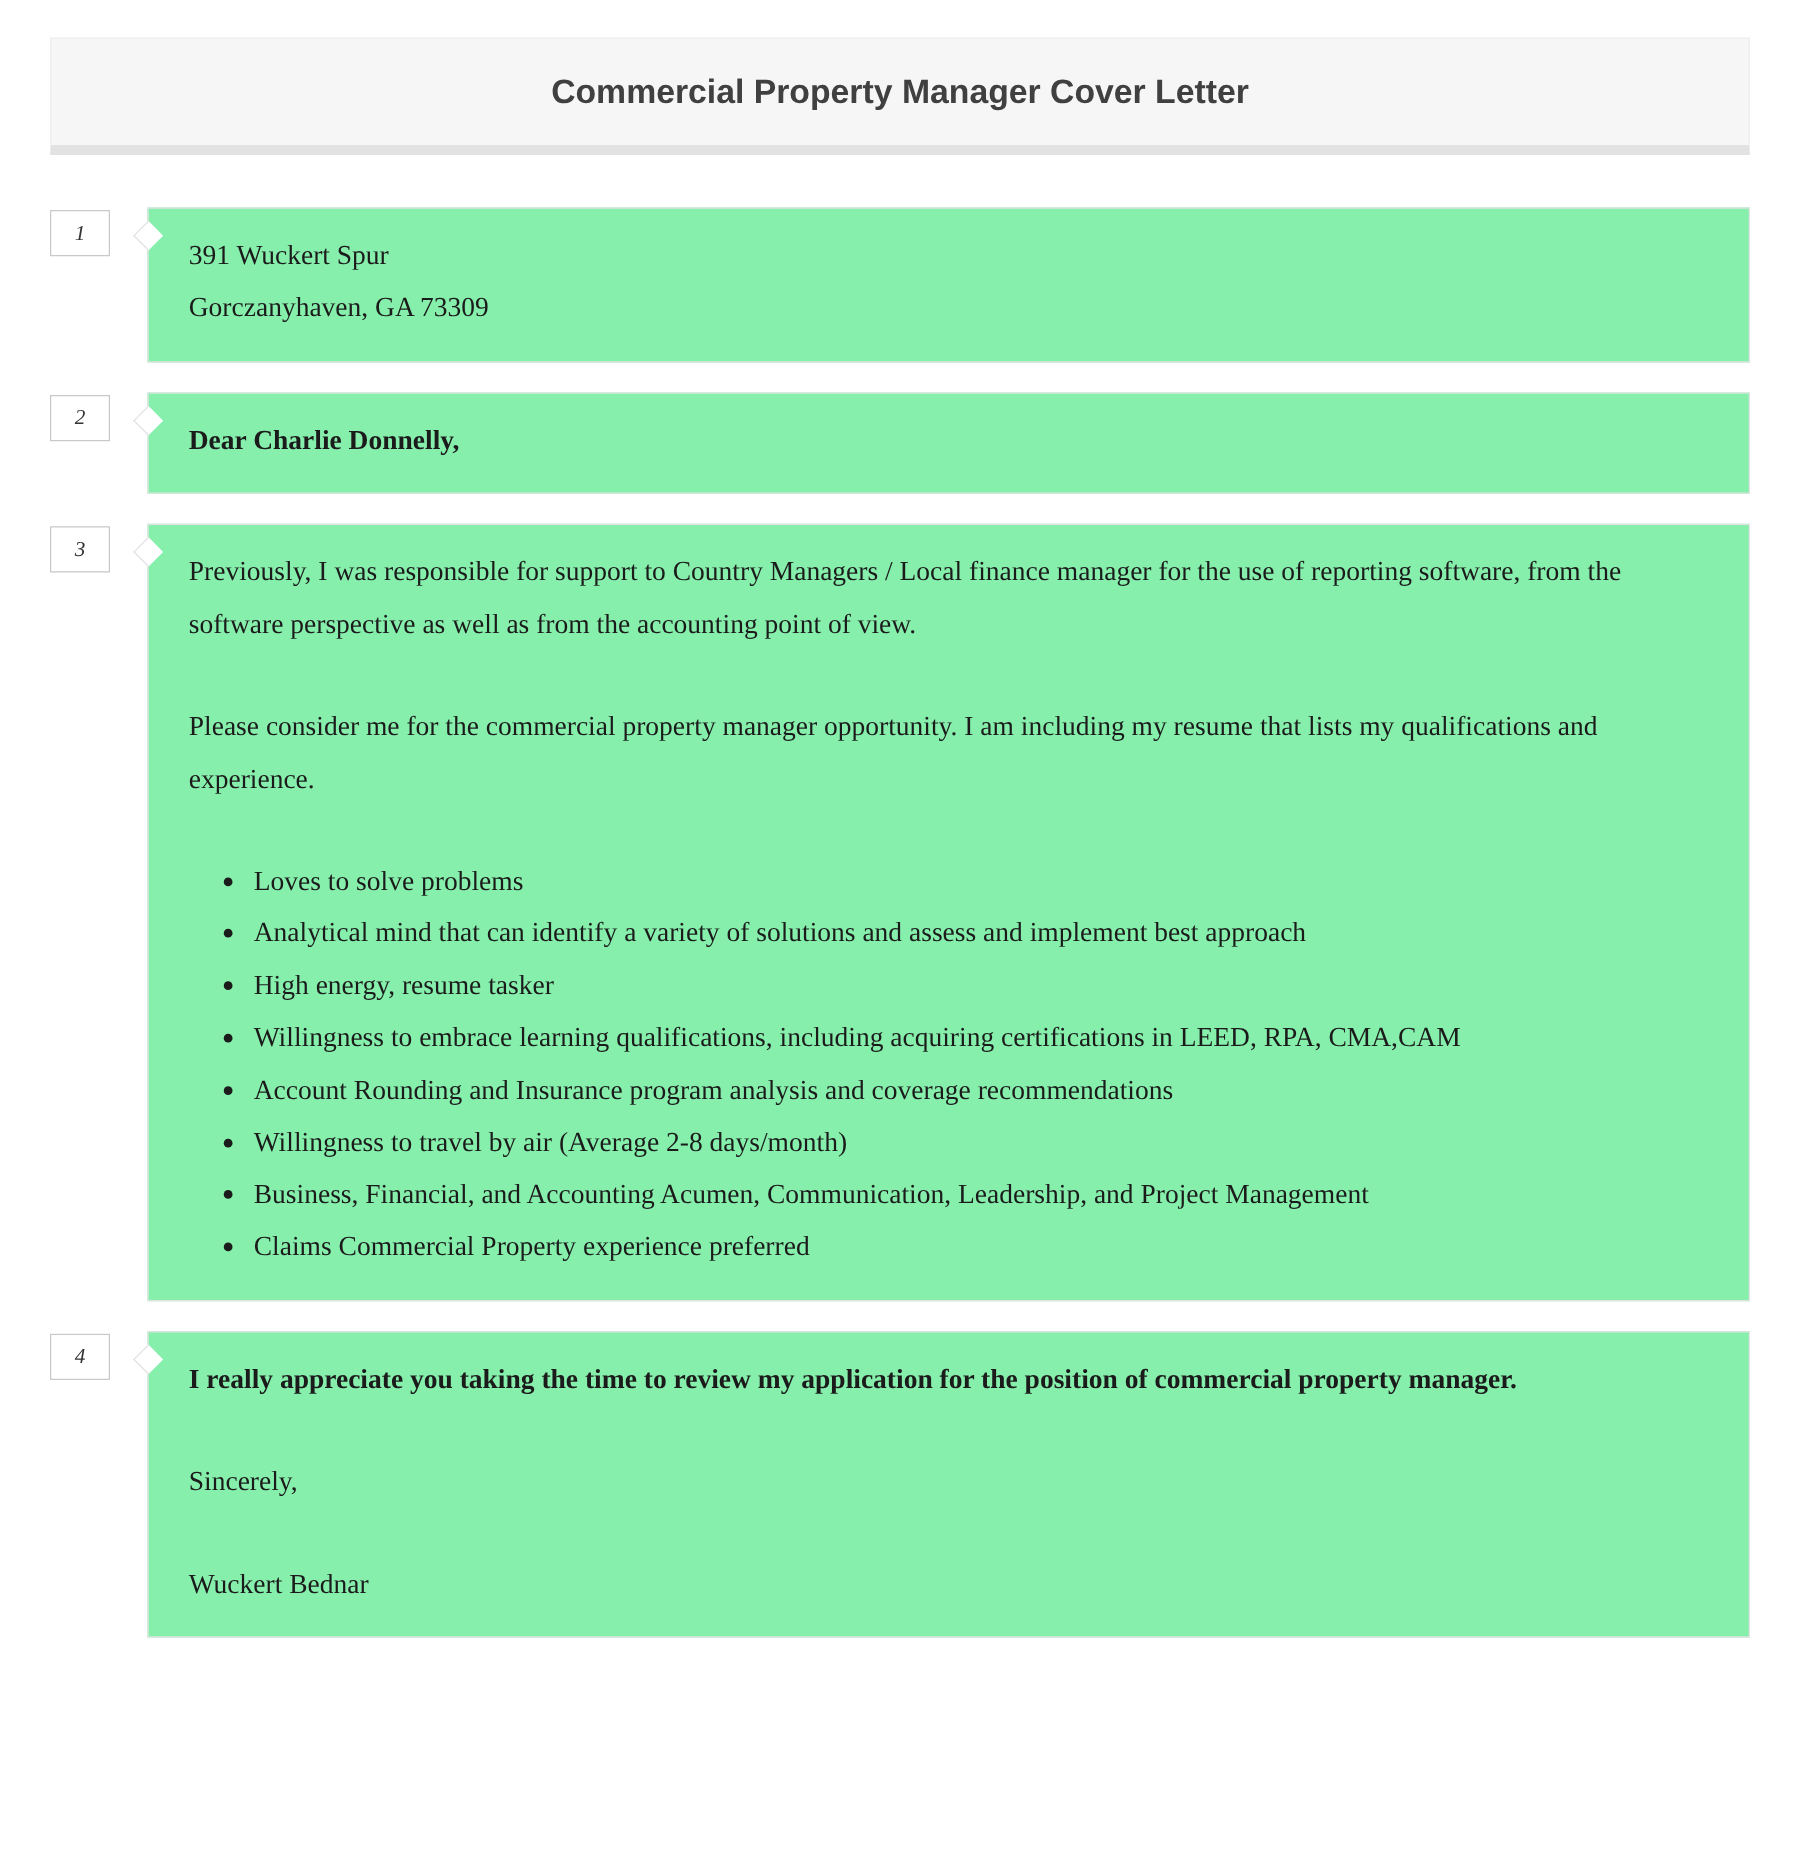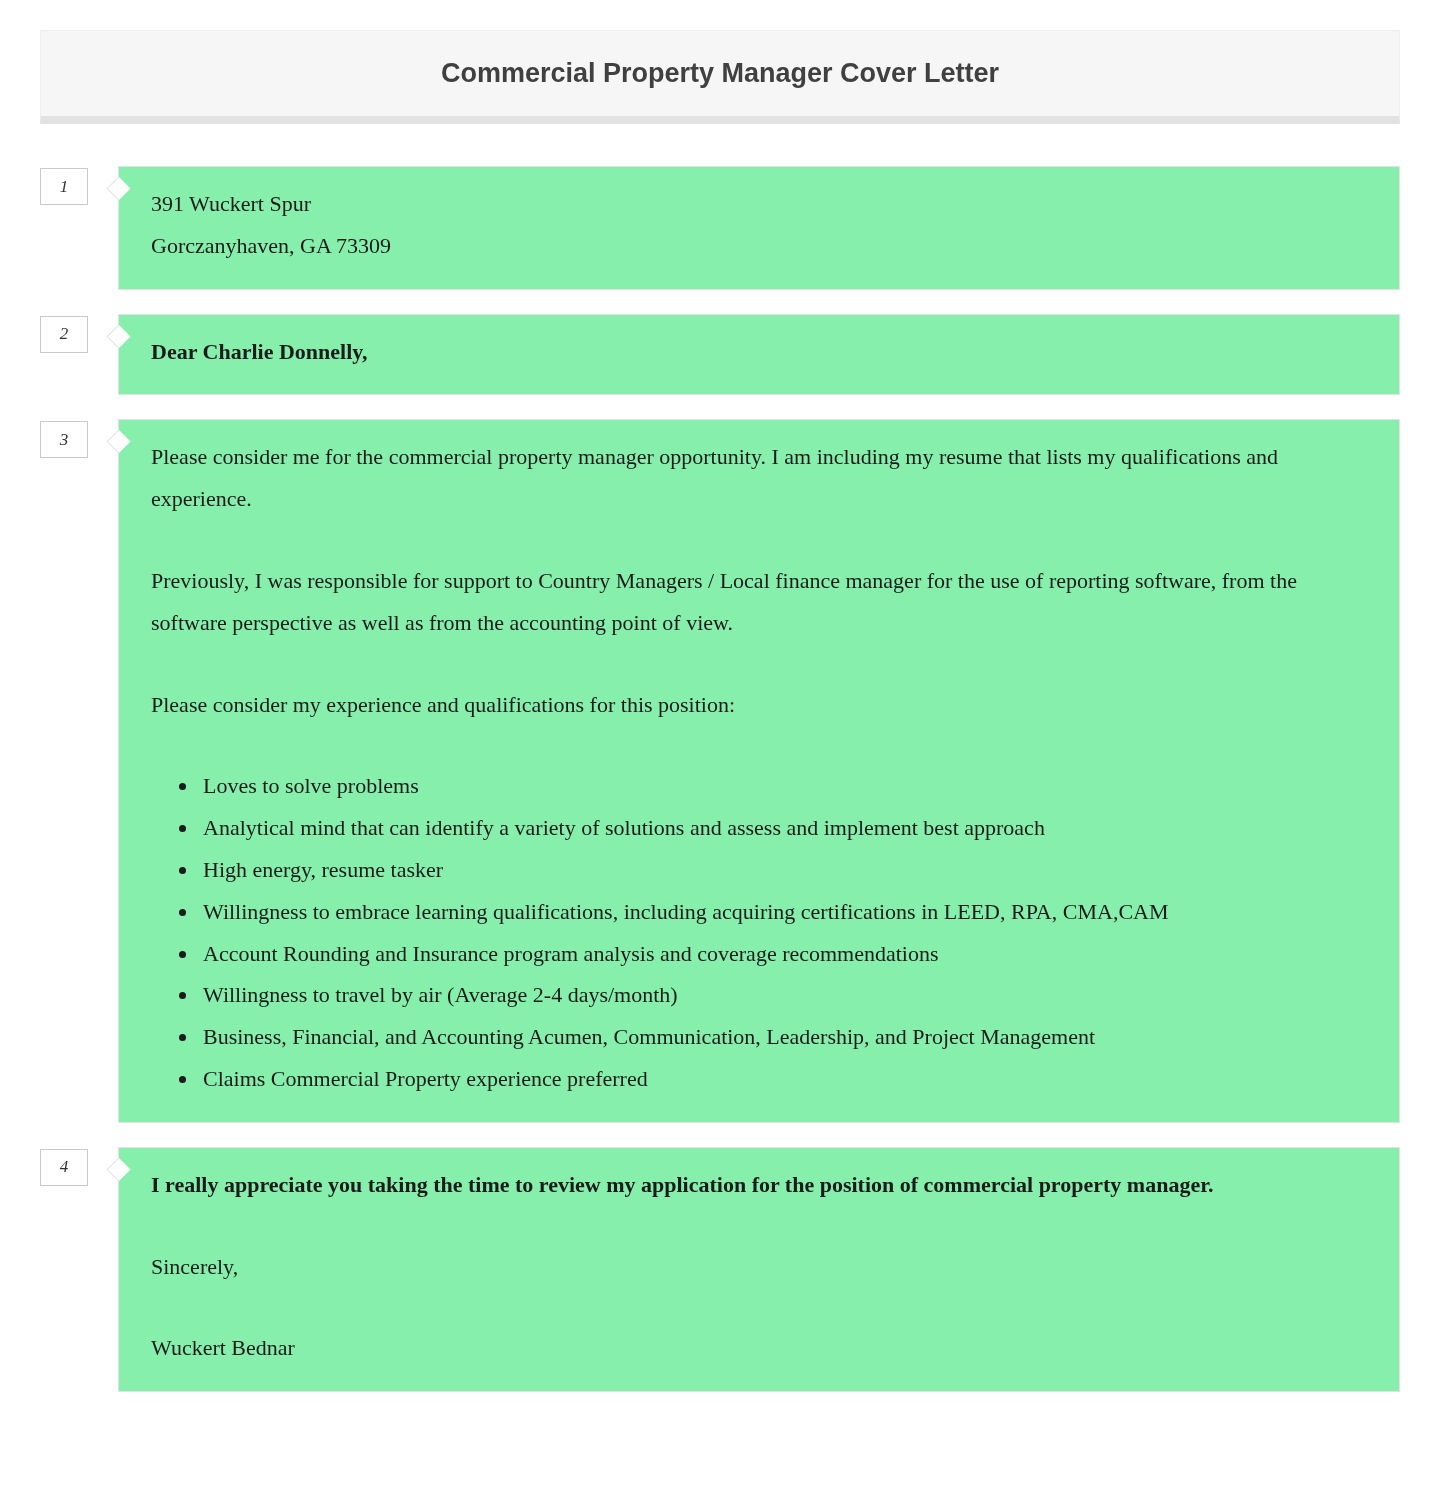--- a/index.html
+++ b/index.html
@@ -124,30 +124,29 @@
     <div class="section">
       <div class="num-badge">2</div>
       <div class="content-box">
         <p class="salutation">Dear Charlie Donnelly,</p>
       </div>
     </div>
 
     <div class="section">
       <div class="num-badge">3</div>
       <div class="content-box">
+        <p>Previously, I was responsible for support to Country Managers / Local finance manager for the use of reporting software, from the software perspective as well as from the accounting point of view.</p>
         <p>Please consider me for the commercial property manager opportunity. I am including my resume that lists my qualifications and experience.</p>
-        <p>Previously, I was responsible for support to Country Managers / Local finance manager for the use of reporting software, from the software perspective as well as from the accounting point of view.</p>
-        <p>Please consider my experience and qualifications for this position:</p>
         <ul class="qualifications">
           <li>Loves to solve problems</li>
           <li>Analytical mind that can identify a variety of solutions and assess and implement best approach</li>
           <li>High energy, resume tasker</li>
           <li>Willingness to embrace learning qualifications, including acquiring certifications in LEED, RPA, CMA,CAM</li>
           <li>Account Rounding and Insurance program analysis and coverage recommendations</li>
-          <li>Willingness to travel by air (Average 2-4 days/month)</li>
+          <li>Willingness to travel by air (Average 2-8 days/month)</li>
           <li>Business, Financial, and Accounting Acumen, Communication, Leadership, and Project Management</li>
           <li>Claims Commercial Property experience preferred</li>
         </ul>
       </div>
     </div>
 
     <div class="section">
       <div class="num-badge">4</div>
       <div class="content-box">
         <p class="closing-appreciation">I really appreciate you taking the time to review my application for the position of commercial property manager.</p>

